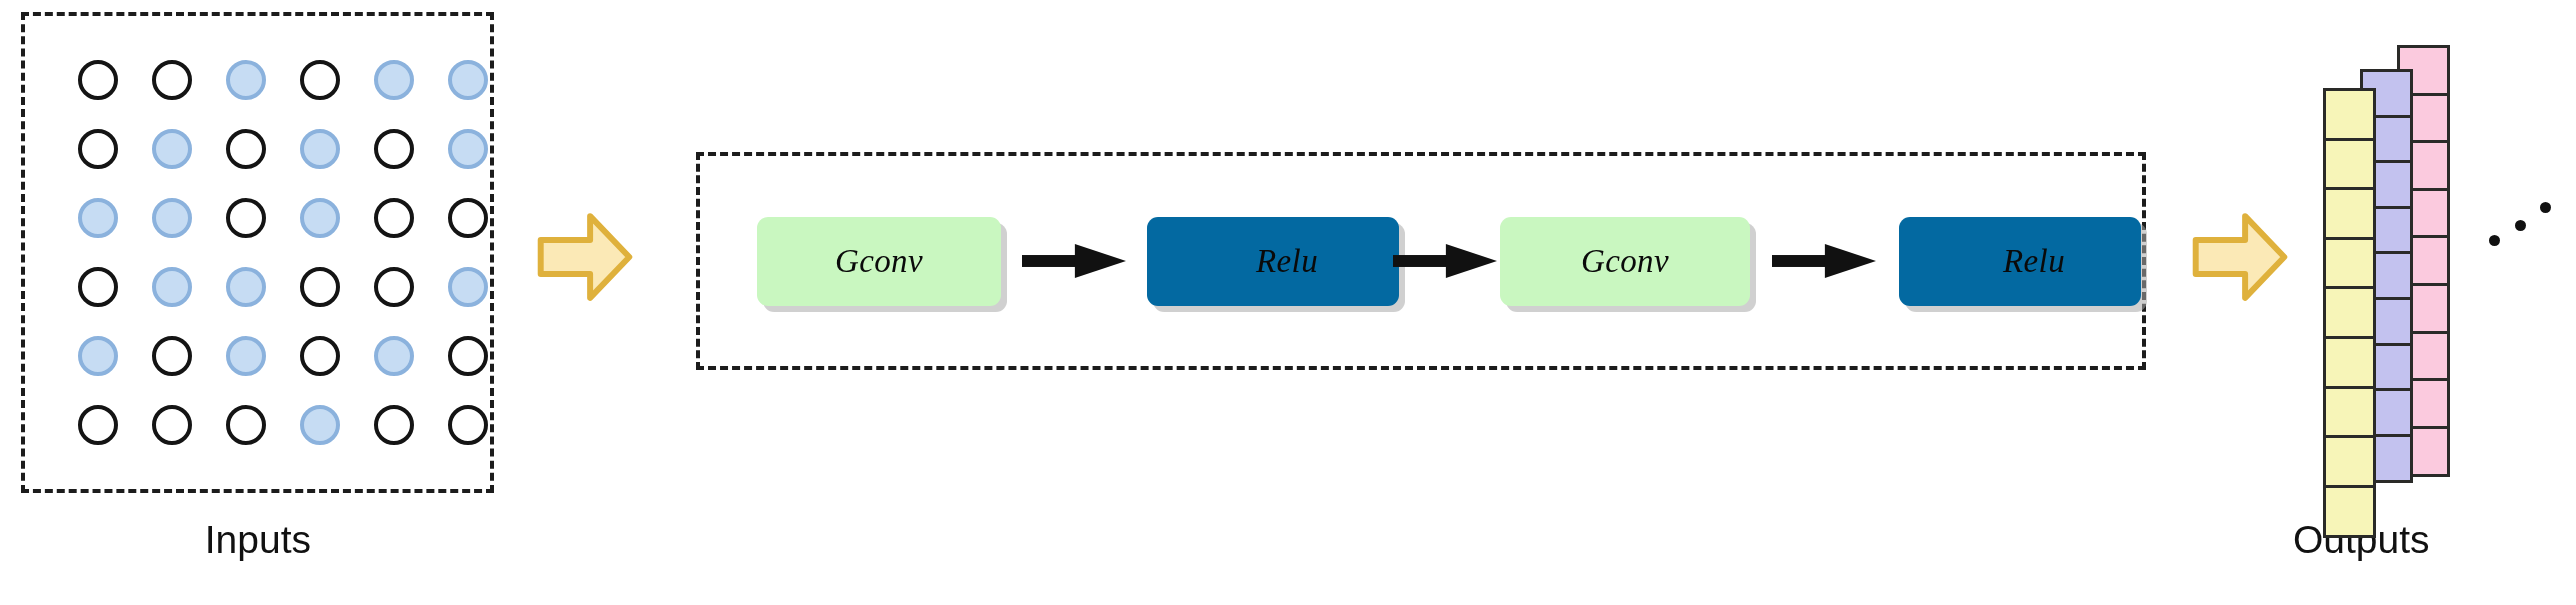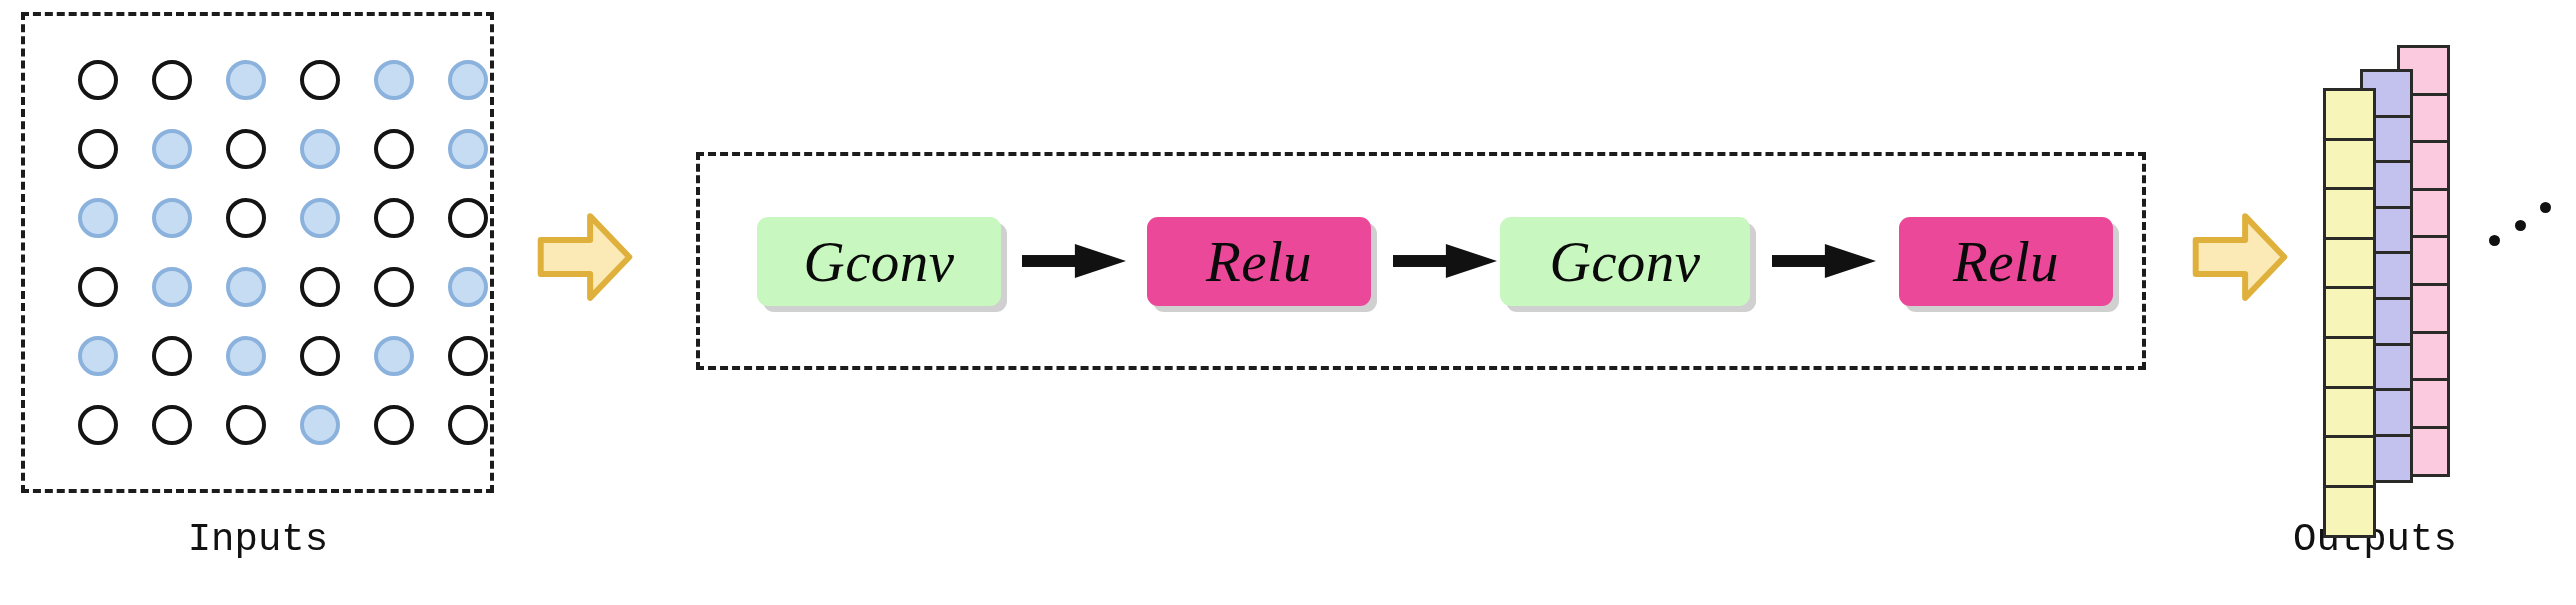--- a/index.html
+++ b/index.html
@@ -48,21 +48,21 @@
     background: #ffffff;
     border: 4.3px solid #141414;
   }
   .node.on {
     background: #c6dcf3;
     border: 4.3px solid #8bb2dd;
   }
 
   .caption {
     position: absolute;
-    font-family: Liberation Mono, monospace;
+    font-family: Liberation Sans, sans-serif;
     font-size: 39px;
     color: #111111;
     white-space: nowrap;
   }
   #inputs-caption { left: 21.4px; top: 518px; width: 473px; text-align: center; }
   #outputs-caption { left: 2293px; top: 518px; width: 257px; text-align: left; }
 
   
   .block-arrow {
     position: absolute;
@@ -86,26 +86,26 @@
     position: absolute;
     top: 217px;
     height: 89px;
     border-radius: 11px;
     box-shadow: 6px 6px 0 0 rgba(170,170,170,0.55);
     display: flex;
     align-items: center;
     justify-content: center;
     font-family: "Liberation Serif", serif;
     font-style: italic;
-    font-size: 57px;
+    font-size: 33px;
     color: #0a0a0a;
     letter-spacing: 0.4px;
   }
   .layer-box.gconv { background: #c9f7c0; }
-  .layer-box.relu  { background: #ec4899; }
+  .layer-box.relu  { background: #0369a1; padding-left: 28px; }
 
   #box-gconv-1 { left: 757px;  width: 244px; }
   #box-relu-1  { left: 1147px; width: 224px; }
   #box-gconv-2 { left: 1500px; width: 250px; }
   #box-relu-2  { left: 1899px; width: 214px; }
 
   
   .flow-arrow {
     position: absolute;
     top: 242px;

